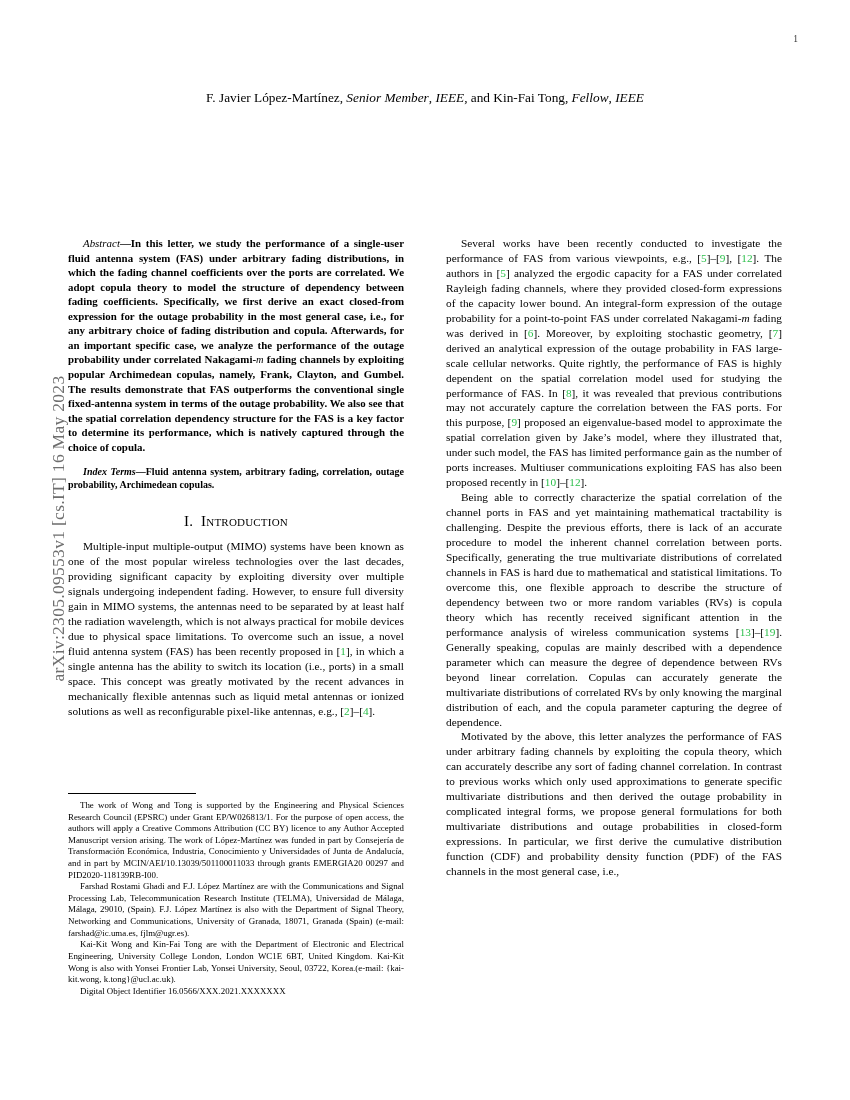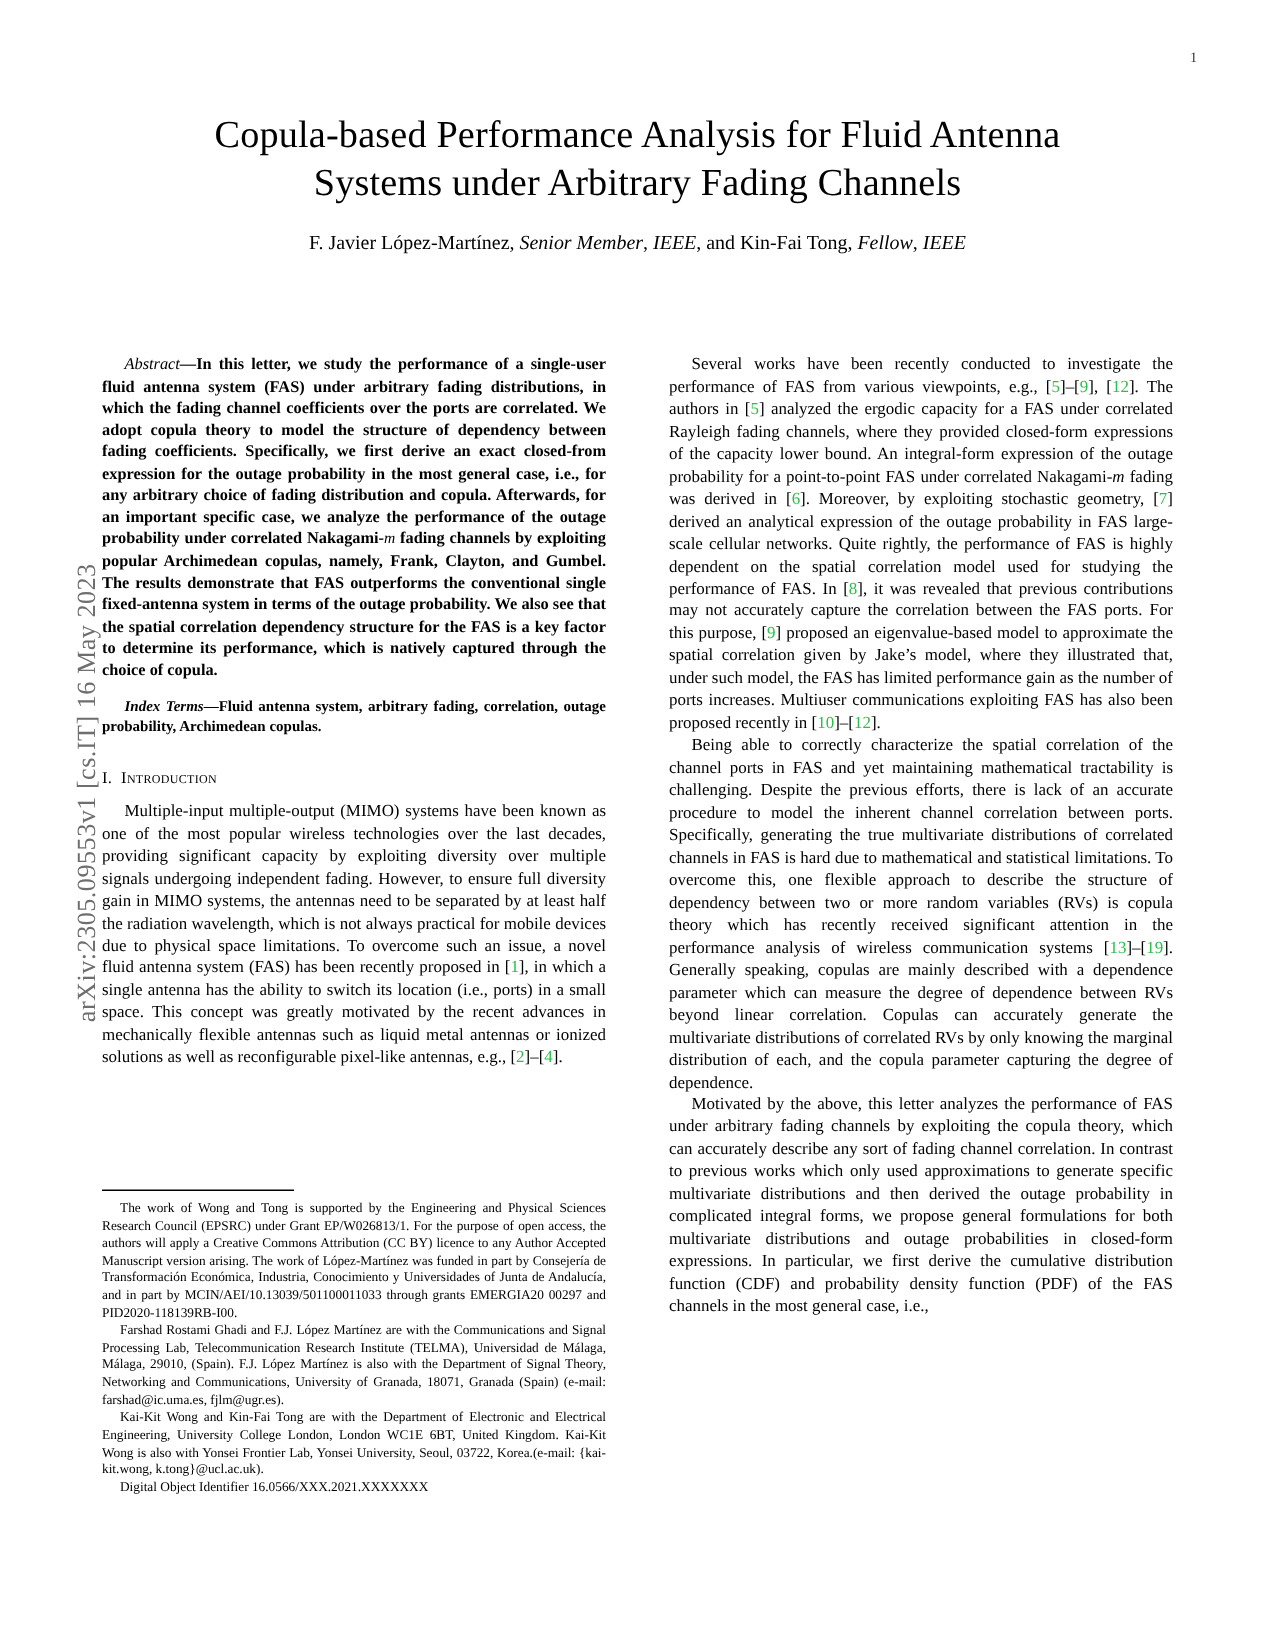--- a/index.html
+++ b/index.html
@@ -102,21 +102,22 @@
     font-weight: bold;
     font-size: 10px;
     line-height: 1.335;
     text-indent: 15px;
     margin-top: 10px;
     text-align: justify;
   }
   .indexterms .lead { font-style: italic; font-weight: bold; }
 
   .sect-head {
-    font-size: 11px;
+    text-align: center;
+    font-size: 15px;
     margin-top: 21px;
     margin-bottom: 7px;
     font-variant: small-caps;
     letter-spacing: 0.2px;
   }
   .sect-head .num { font-variant: normal; }
 
   .cite { color: #2bbf4a; }
   .mv { font-style: italic; }
 
@@ -143,24 +144,20 @@
 </head>
 <body>
 
 <div class="page">
 
   <div class="arxiv-stamp">arXiv:2305.09553v1  [cs.IT]  16 May 2023</div>
 
   <div class="folio">1</div>
 
   <div class="titleblock">
-    <h1 class="paper-title">
-      <span>Copula-based Performance Analysis for Fluid Antenna</span><br>
-      <span>Systems under Arbitrary Fading Channels</span>
-    </h1>
     <div class="authors">
       <div><span>F. Javier López-Martínez, </span><i>Senior Member</i><span>, </span><i>IEEE</i><span>, and Kin-Fai Tong, </span><i>Fellow</i><span>, </span><i>IEEE</i></div>
     </div>
   </div>
 
   <div class="col col-left">
 
     <div class="abstract"><span class="lead">Abstract</span><span>—</span><span>In this letter, we study the performance of a single-user fluid antenna system (FAS) under arbitrary fading distributions, in which the fading channel coefficients over the ports are correlated. We adopt copula theory to model the structure of dependency between fading coefficients. Specifically, we first derive an exact closed-from expression for the outage probability in the most general case, i.e., for any arbitrary choice of fading distribution and copula. Afterwards, for an important specific case, we analyze the performance of the outage probability under correlated Nakagami-</span><span class="mathvar">m</span><span> fading channels by exploiting popular Archimedean copulas, namely, Frank, Clayton, and Gumbel. The results demonstrate that FAS outperforms the conventional single fixed-antenna system in terms of the outage probability. We also see that the spatial correlation dependency structure for the FAS is a key factor to determine its performance, which is natively captured through the choice of copula.</span></div>
 
     <div class="indexterms"><span class="lead">Index Terms</span><span>—</span><span>Fluid antenna system, arbitrary fading, correlation, outage probability, Archimedean copulas.</span></div>

